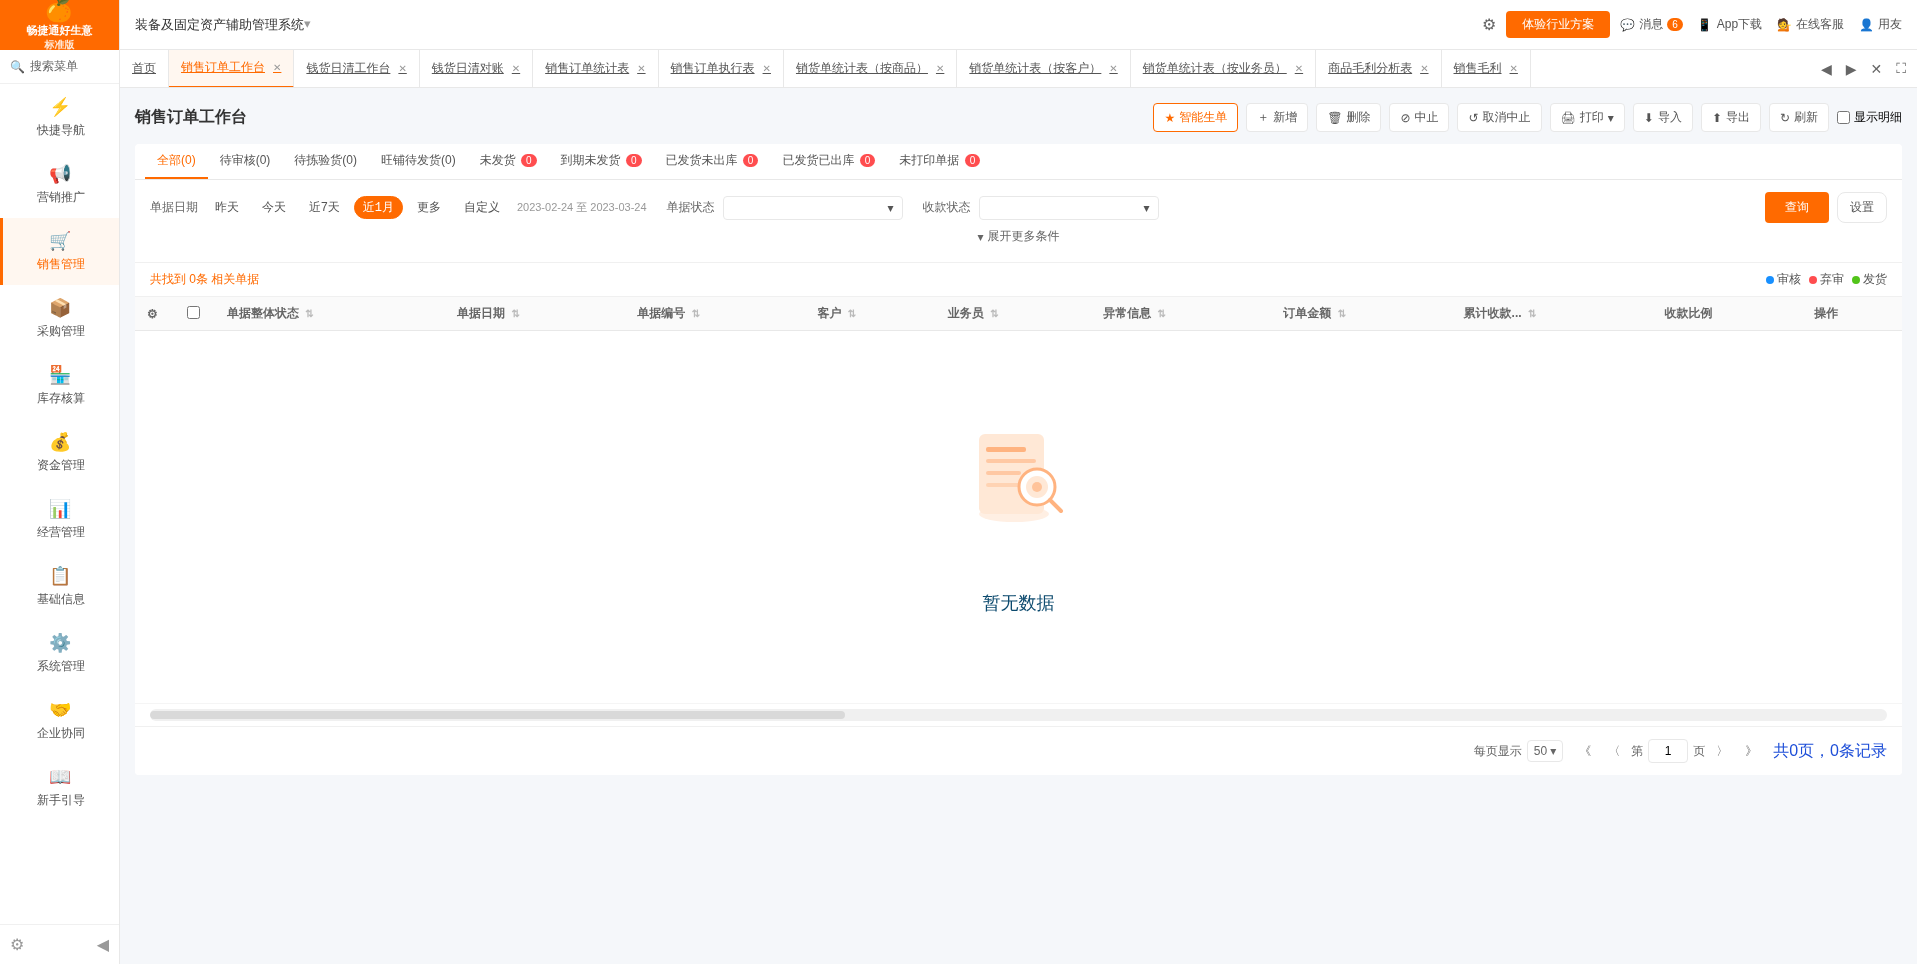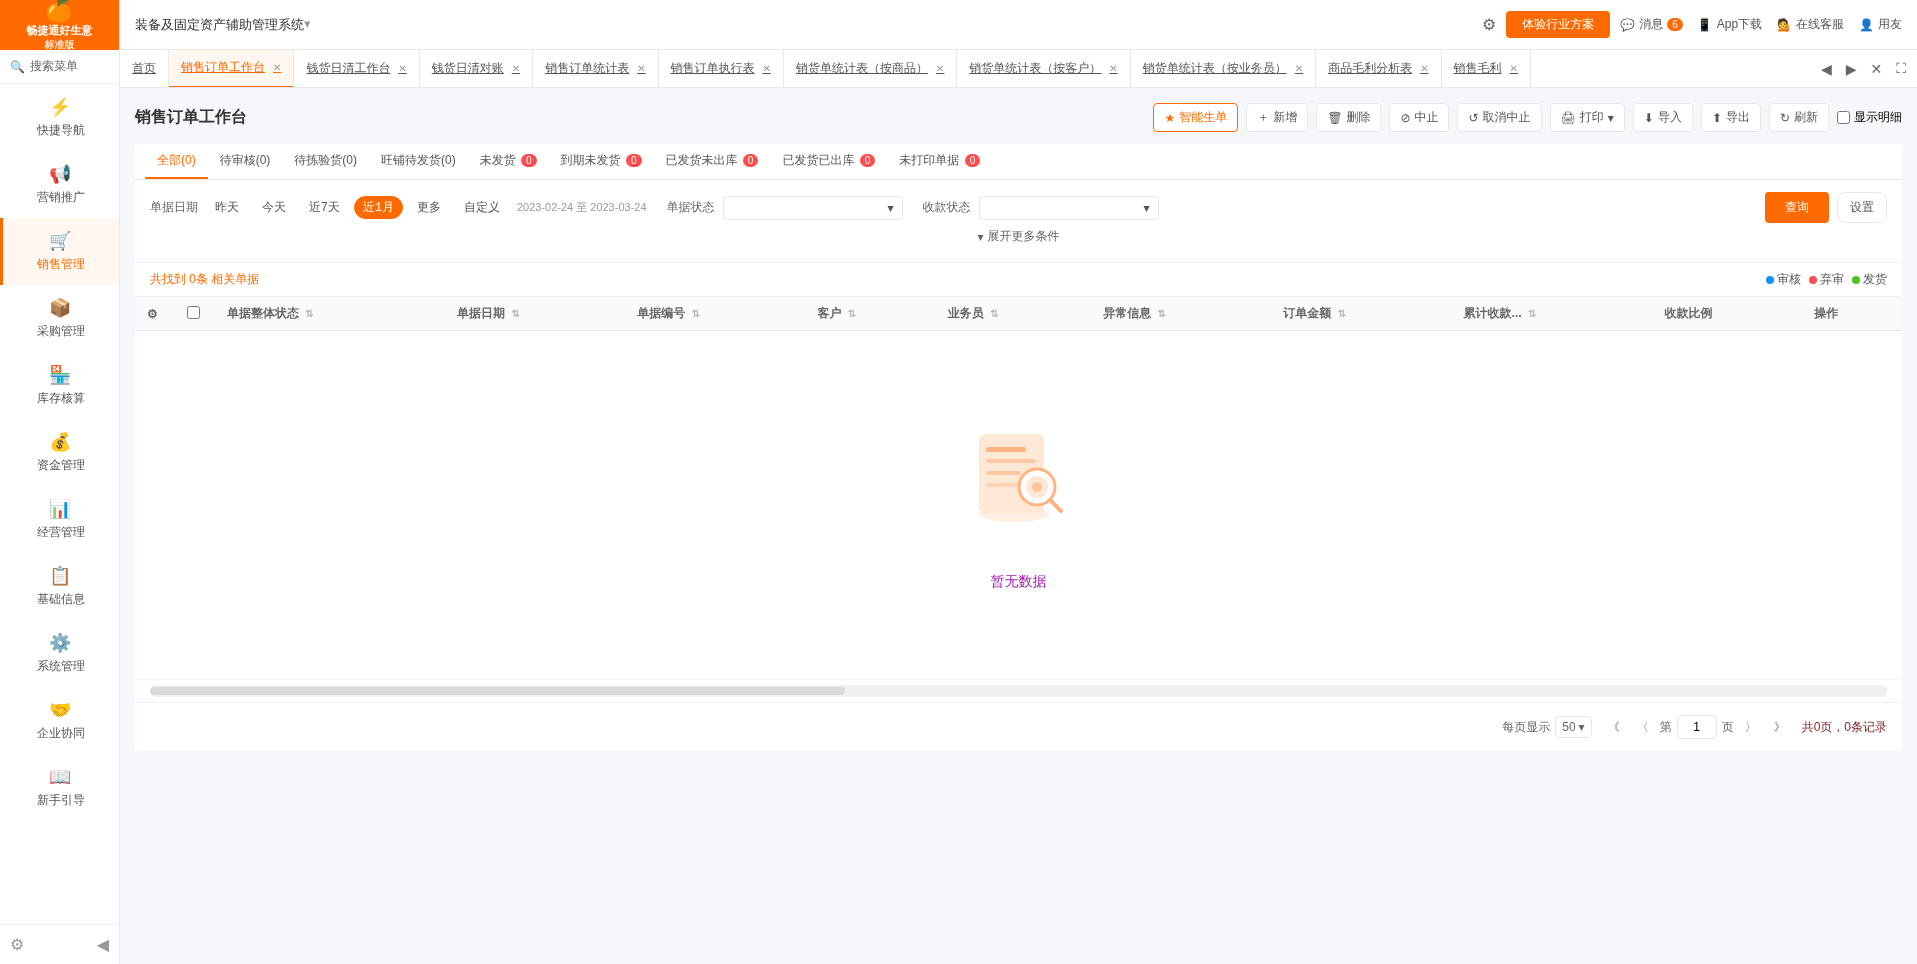--- a/index.html
+++ b/index.html
@@ -181,21 +181,21 @@
     }
     .pagination-nav { display: flex; align-items: center; gap: 5px; }
     .page-btn {
       width: 24px; height: 24px; display: flex; align-items: center; justify-content: center;
       cursor: pointer; color: #666; border: 1px solid transparent; border-radius: 4px; font-size: 12px;
     }
     .page-input {
       width: 40px; height: 24px; border: 1px solid #e8e8e8; border-radius: 4px;
       text-align: center; font-size: 12px;
     }
-    .total-count { font-size: 12px; color: #7f1d1d; }
+    .total-count { font-size: 16px; color: #1d4ed8; }
 
     
     .scroll-bar-area {
       height: 12px; background: #f0f0f0; border-radius: 6px; margin: 5px 15px;
       position: relative; overflow: hidden;
     }
     .scroll-thumb {
       position: absolute; left: 0; top: 2px; width: 40%; height: 8px;
       background: #d9d9d9; border-radius: 4px;
     }
@@ -560,21 +560,21 @@
                       <rect x="27" y="28" width="40" height="5" rx="2" fill="#ffb380"></rect>
                       <rect x="27" y="40" width="50" height="4" rx="2" fill="#ffb380" opacity="0.6"></rect>
                       <rect x="27" y="52" width="35" height="4" rx="2" fill="#ffb380" opacity="0.6"></rect>
                       <rect x="27" y="64" width="45" height="4" rx="2" fill="#ffb380" opacity="0.4"></rect>
                       <circle cx="78" cy="68" r="18" fill="#fff" stroke="#ffb380" stroke-width="3"></circle>
                       <circle cx="78" cy="68" r="11" fill="#ffe8d6"></circle>
                       <circle cx="78" cy="68" r="5" fill="#ffb380" opacity="0.7"></circle>
                       <line x1="91" y1="81" x2="102" y2="92" stroke="#ffb380" stroke-width="4" stroke-linecap="round"></line>
                     </svg>
                   </div>
-                  <span style="color:#a21caf;font-size:14px;">暂无数据</span>
+                  <span style="color:#0c4a6e;font-size:18px;margin-top:18px;">暂无数据</span>
                 </div>
               </td>
             </tr>
           </tbody>
         </table>
       </div>
 
       <div class="scroll-bar-area">
         <div class="scroll-thumb"></div>
       </div>

